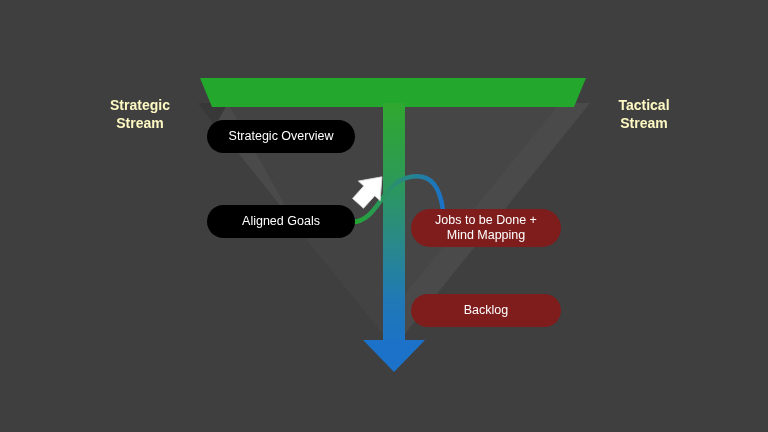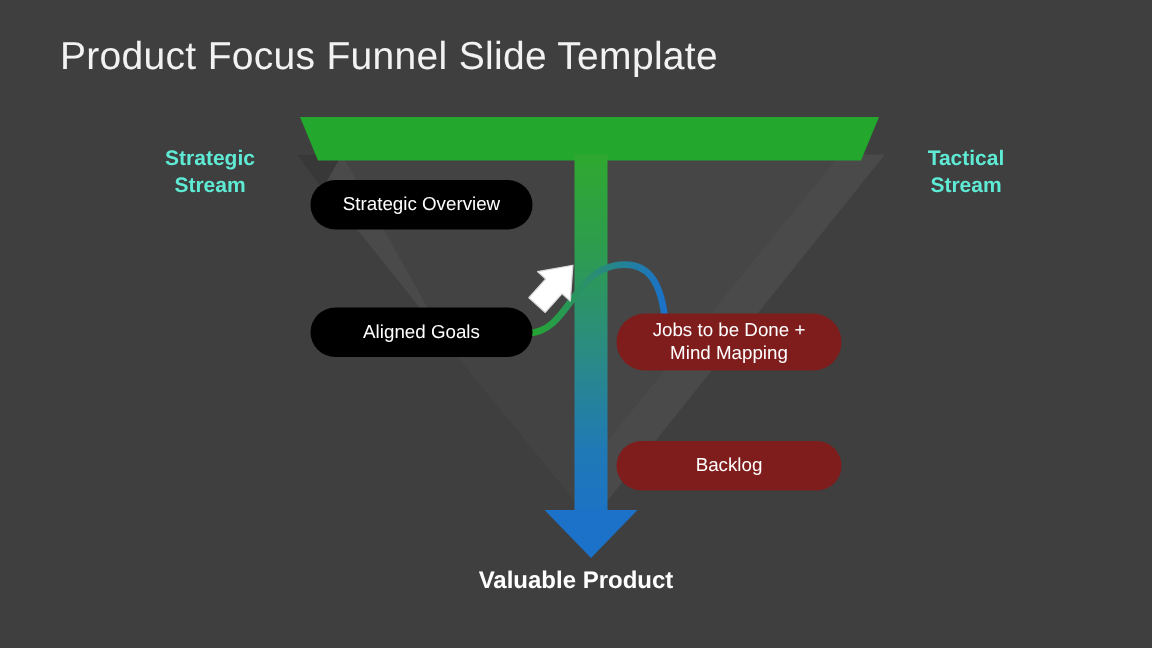--- a/index.html
+++ b/index.html
@@ -35,21 +35,21 @@
     top: 0;
     width: 768px;
     height: 432px;
   }
 
   
   .stream-label {
     position: absolute;
     font-size: 14px;
     font-weight: bold;
-    color: #5eead4;
+    color: #fef9c3;
     text-align: center;
     line-height: 1.25;
     white-space: pre-line;
   }
   #label-strategic { left: 88px;  top: 97px;  width: 104px; }
   #label-tactical  { left: 592px; top: 97px;  width: 104px; }
 
   #label-outcome {
     position: absolute;
     left: 258px;
@@ -86,21 +86,20 @@
 
   #pill-jobs-to-be-done    { left: 411px; top: 209px; width: 150px; height: 38px; }
   #pill-user-story-mapping { left: 411px; top: 253px; width: 150px; height: 33px; }
   #pill-backlog            { left: 411px; top: 294px; width: 150px; height: 33px; }
 </style>
 </head>
 <body>
 
 <div id="slide">
 
-  <div id="slide-title">Product Focus Funnel Slide Template</div>
 
   <svg id="funnel-svg" viewBox="0 0 768 432">
     <defs>
       <linearGradient id="shaftGrad" x1="0" y1="0" x2="0" y2="1">
         <stop offset="0%" stop-color="#2fa82f"></stop>
         <stop offset="28%" stop-color="#2d9b52"></stop>
         <stop offset="55%" stop-color="#2a8a86"></stop>
         <stop offset="80%" stop-color="#2079b6"></stop>
         <stop offset="100%" stop-color="#1b72c8"></stop>
       </linearGradient>
@@ -145,15 +144,14 @@
 
 
   <div class="pill green" id="pill-aligned-goals">Aligned Goals</div>
 
   <div class="pill blue" id="pill-jobs-to-be-done">Jobs to be Done +
 Mind Mapping</div>
 
 
   <div class="pill blue" id="pill-backlog">Backlog</div>
 
-  <div id="label-outcome">Valuable Product</div>
 
 </div>
 
 </body></html>

